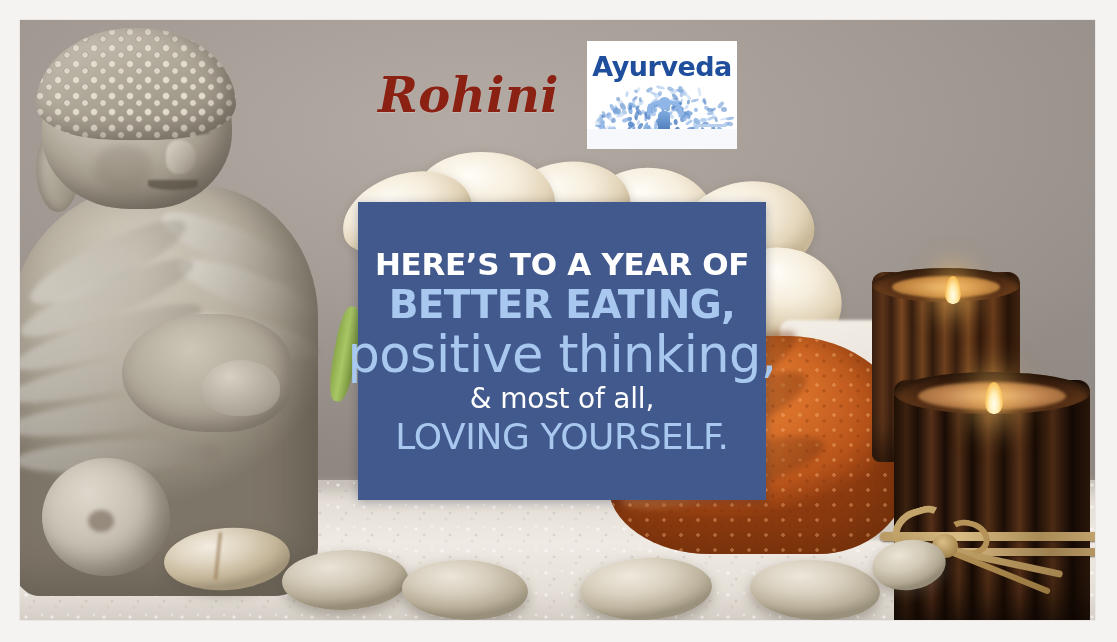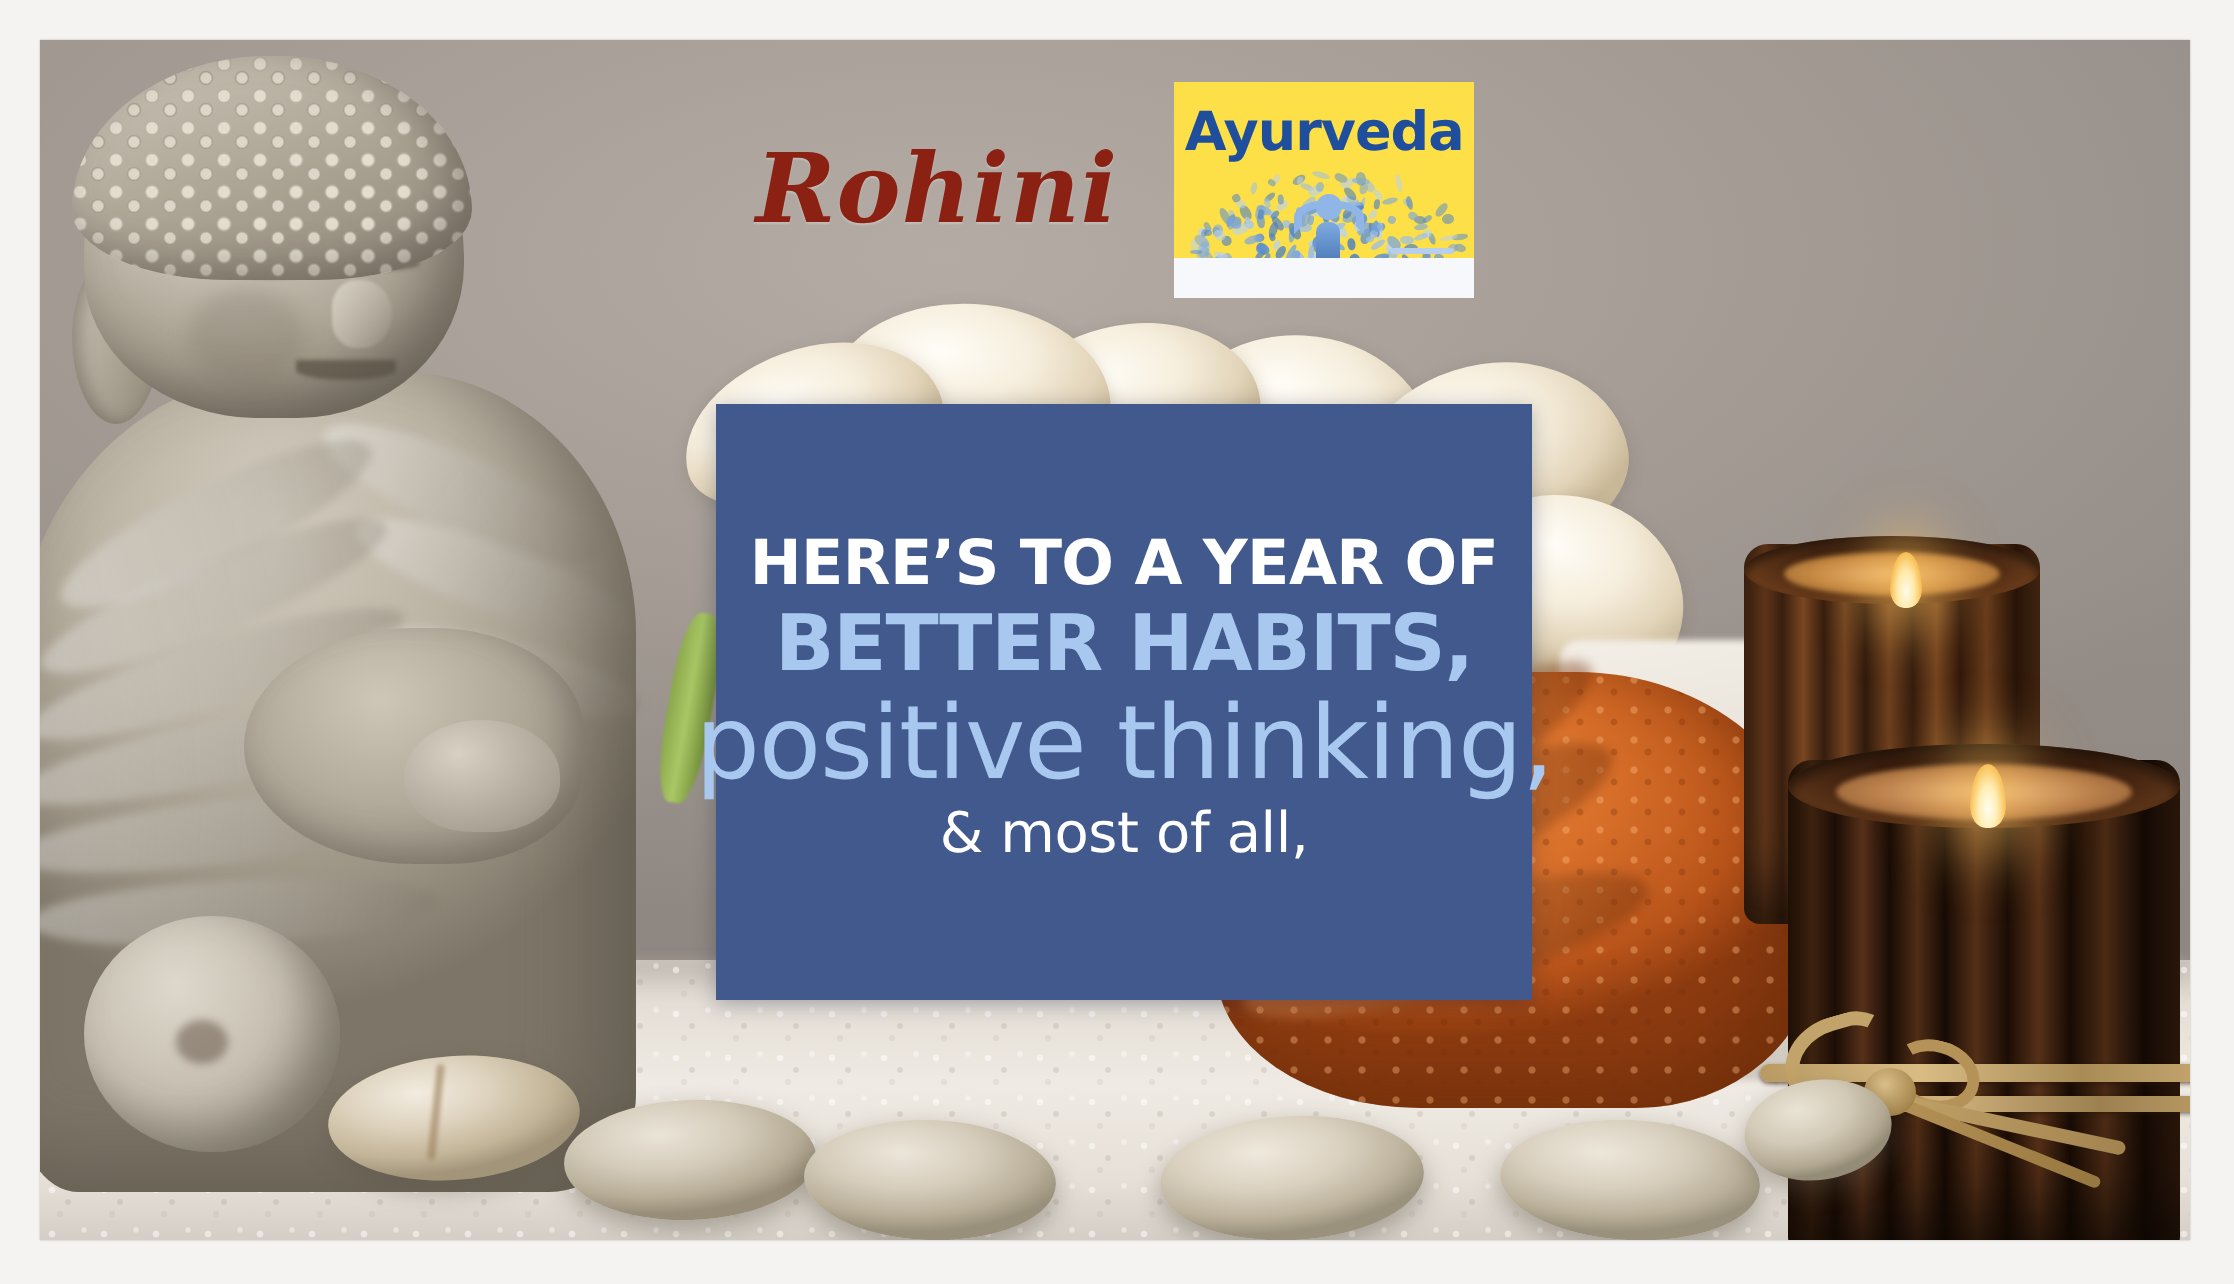--- a/index.html
+++ b/index.html
@@ -476,21 +476,21 @@
     white-space: nowrap;
   }
   .brand-left  { margin-right: 28px; }
   .brand-right { margin-left: 28px; }
 
   
   .logo-box {
     position: relative;
     width: 150px;
     height: 108px;
-    background: #fde047;
+    background: #ffffff;
     overflow: hidden;
     flex: 0 0 auto;
   }
   .logo-title {
     position: absolute;
     left: 0; right: 0; top: 10px;
     text-align: center;
     font-family: "DejaVu Sans", sans-serif;
     font-weight: 700;
     font-size: 27px;
@@ -1088,19 +1088,20 @@
           <div class="fig-leg-bent2"></div>
         </div>
         <div class="logo-ground"></div>
         <div class="logo-base"></div>
       </div>
 
     </div>
 
     <div class="quote-card">
       <div class="q-line q1">HERE’S TO A YEAR OF</div>
-      <div class="q-line q2">BETTER HABITS,</div>
+      <div class="q-line q2">BETTER EATING,</div>
       <div class="q-line q3">positive thinking,</div>
       <div class="q-line q5">&amp; most of all,</div>
+      <div class="q-line q6">LOVING YOURSELF.</div>
     </div>
 
   </div>
 </div>
 
 </body></html>

